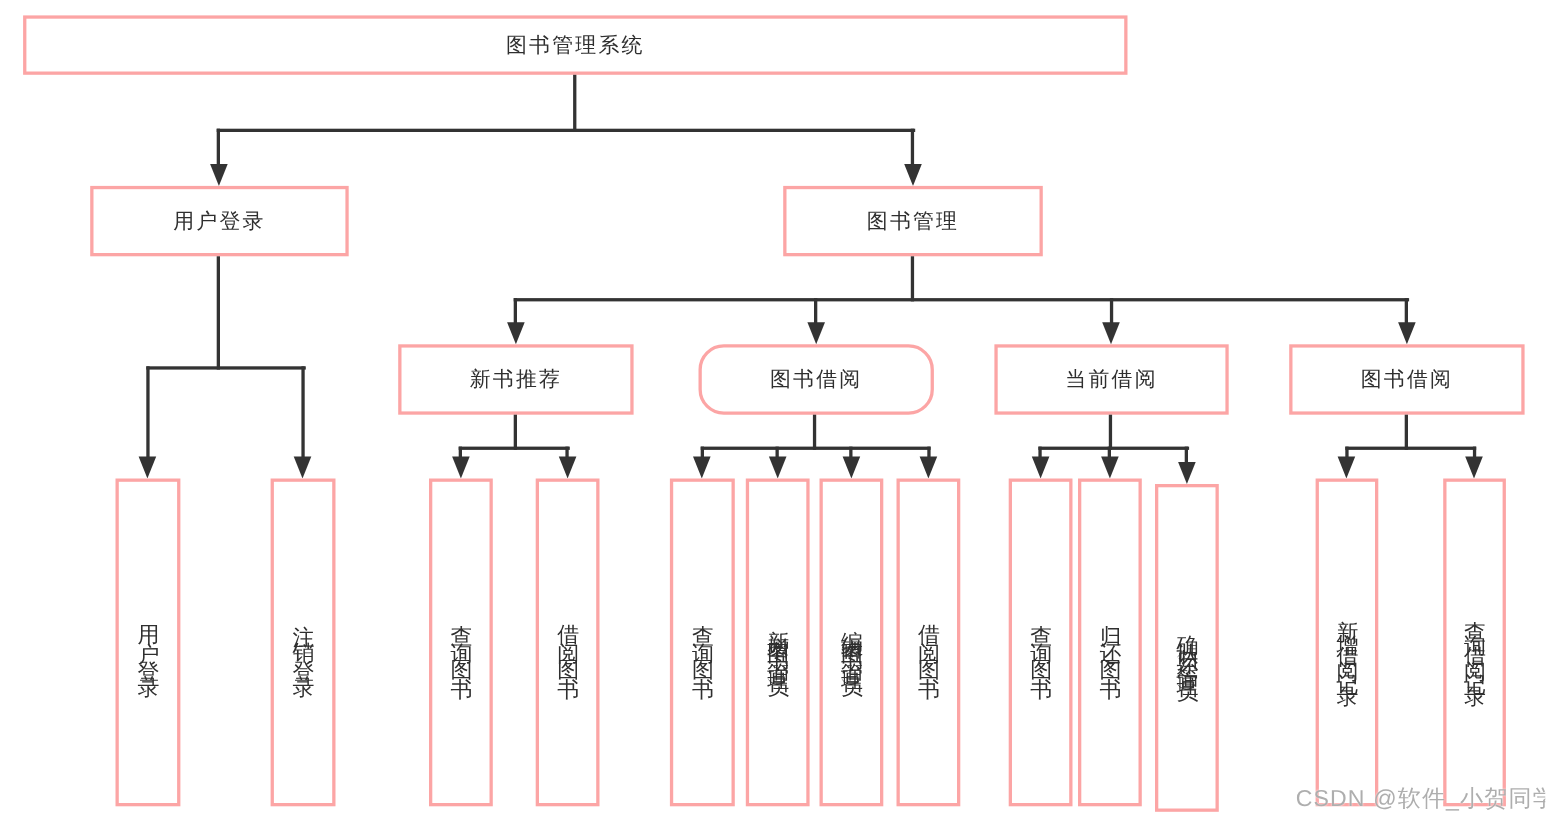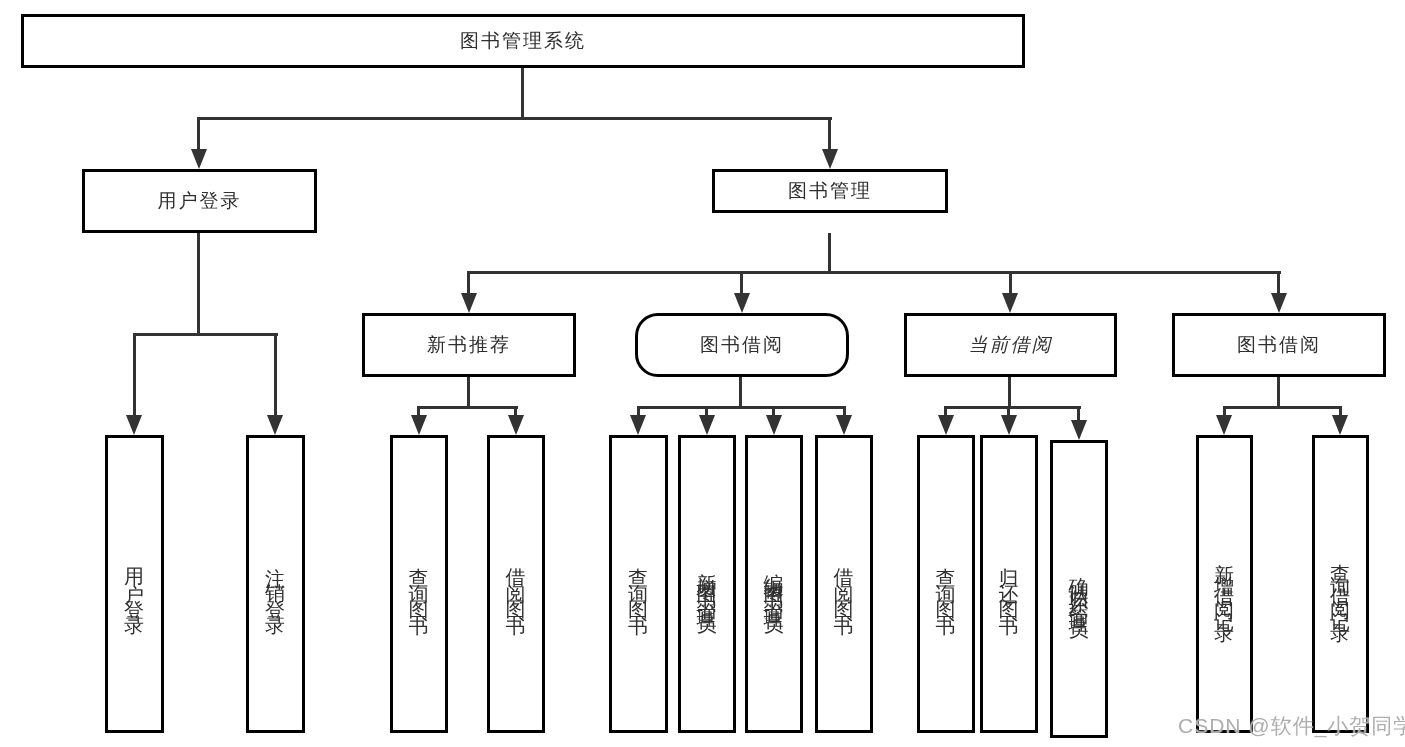--- a/index.html
+++ b/index.html
@@ -4,21 +4,21 @@
 <style>
   html,body { margin:0; padding:0; background:#ffffff; }
   #canvas {
     position:relative; width:1405px; height:747px;
     background:#ffffff; overflow:hidden;
     font-family:"Liberation Sans","DejaVu Sans",sans-serif;
     color:#2f2f2f;
   }
   .box {
     position:absolute; box-sizing:border-box;
-    background:#ffffff; border:3px solid #000000;
+    background:#ffffff; border:3px solid #fca5a5;
     display:flex; align-items:center; justify-content:center;
     text-align:center;
   }
   .hnode { font-size:19px; letter-spacing:2px; }
   .root  { font-size:19px; letter-spacing:2px; }
   .leaf .vtext {
     writing-mode:vertical-rl; text-orientation:mixed;
     font-size:20px; letter-spacing:16px; line-height:1;
   }
   .leaf.med .vtext  { letter-spacing:12px; }
@@ -49,21 +49,21 @@
   <div class="line" style="left:521px; top:68px; width:3px; height:52px;"></div>
   <div class="line" style="left:197px; top:117px; width:635px; height:3px;"></div>
   <div class="line" style="left:197px; top:117px; width:3px; height:36px;"></div>
   <div class="arrow" style="left:191px; top:149px;"></div>
   <div class="line" style="left:828px; top:117px; width:3px; height:36px;"></div>
   <div class="arrow" style="left:822px; top:149px;"></div>
 
   <div class="box hnode" style="left:82px; top:169px; width:235px; height:64px;">
     <span>用户登录</span>
   </div>
-  <div class="box hnode" style="left:712px; top:169px; width:236px; height:44px;">
+  <div class="box hnode" style="left:712px; top:169px; width:236px; height:64px;">
     <span>图书管理</span>
   </div>
 
   <div class="line" style="left:197px; top:233px; width:3px; height:103px;"></div>
   <div class="line" style="left:133px; top:333px; width:145px; height:3px;"></div>
   <div class="line" style="left:133px; top:333px; width:3px; height:85px;"></div>
   <div class="arrow" style="left:126px; top:415px;"></div>
   <div class="line" style="left:274px; top:333px; width:3px; height:85px;"></div>
   <div class="arrow" style="left:267px; top:415px;"></div>
 
@@ -77,21 +77,21 @@
   <div class="arrow" style="left:1002px; top:293px;"></div>
   <div class="line" style="left:1277px; top:271px; width:3px; height:26px;"></div>
   <div class="arrow" style="left:1271px; top:293px;"></div>
 
   <div class="box hnode" style="left:362px; top:313px; width:214px; height:64px;">
     <span>新书推荐</span>
   </div>
   <div class="box hnode" style="left:635px; top:313px; width:214px; height:64px;border-radius:23px;">
     <span>图书借阅</span>
   </div>
-  <div class="box hnode" style="left:904px; top:313px; width:213px; height:64px;font-style:italic;">
+  <div class="box hnode" style="left:904px; top:313px; width:213px; height:64px;">
     <span>当前借阅</span>
   </div>
   <div class="box hnode" style="left:1172px; top:313px; width:214px; height:64px;">
     <span>图书借阅</span>
   </div>
 
   <div class="line" style="left:467px; top:377px; width:3px; height:32px;"></div>
   <div class="line" style="left:417px; top:406px; width:101px; height:3px;"></div>
   <div class="line" style="left:417px; top:406px; width:3px; height:12px;"></div>
   <div class="arrow" style="left:411px; top:415px;"></div>

